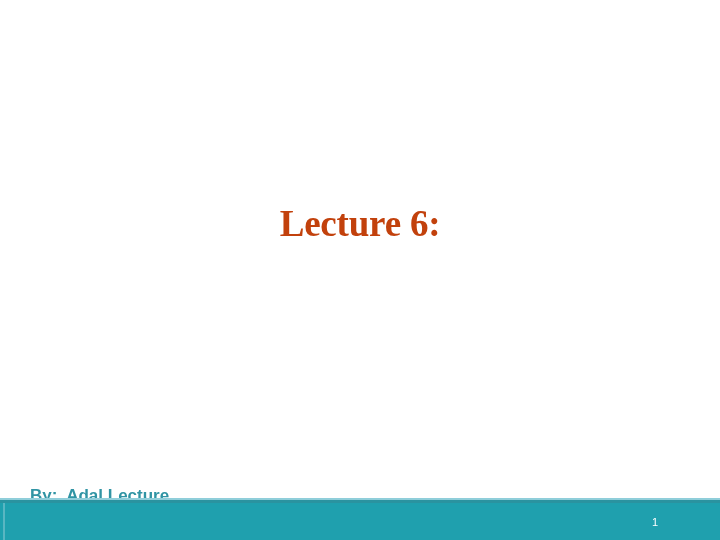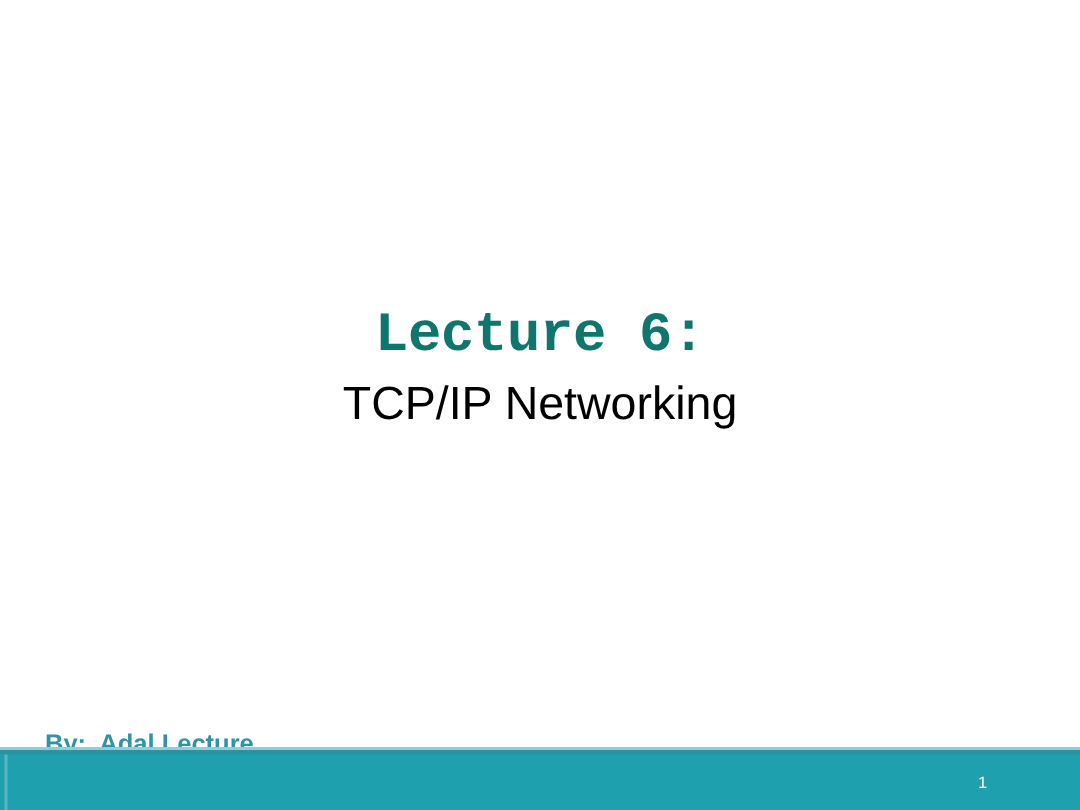--- a/index.html
+++ b/index.html
@@ -22,25 +22,25 @@
   .title-block {
     position: absolute;
     left: 0;
     top: 202px;
     width: 720px;
     text-align: center;
   }
 
   .title-main {
     display: block;
-    font-family: Liberation Mono, monospace;
+    font-family: Liberation Serif, serif;
     font-weight: bold;
     font-size: 37px;
     line-height: 44px;
-    color: #0f766e;
+    color: #c2410c;
     letter-spacing: -0.2px;
     white-space: pre;
   }
 
   .title-sub {
     display: block;
     margin-top: 4px;
     font-family: "Liberation Sans", sans-serif;
     font-weight: normal;
     font-size: 31px;
@@ -120,21 +120,20 @@
     color: #ffffff;
   }
 </style>
 </head>
 <body>
 
 <div id="slide">
 
   <div class="title-block">
     <span class="title-main">Lecture 6:</span>
-    <span class="title-sub">TCP/IP Networking</span>
   </div>
 
   <div class="byline">
     <span class="byline-line">By:  Adal Lecture</span>
     
   </div>
 
   <div class="footer-bar"></div>
   <div class="footer-top-highlight"></div>
   <div class="footer-top-rule"></div>

